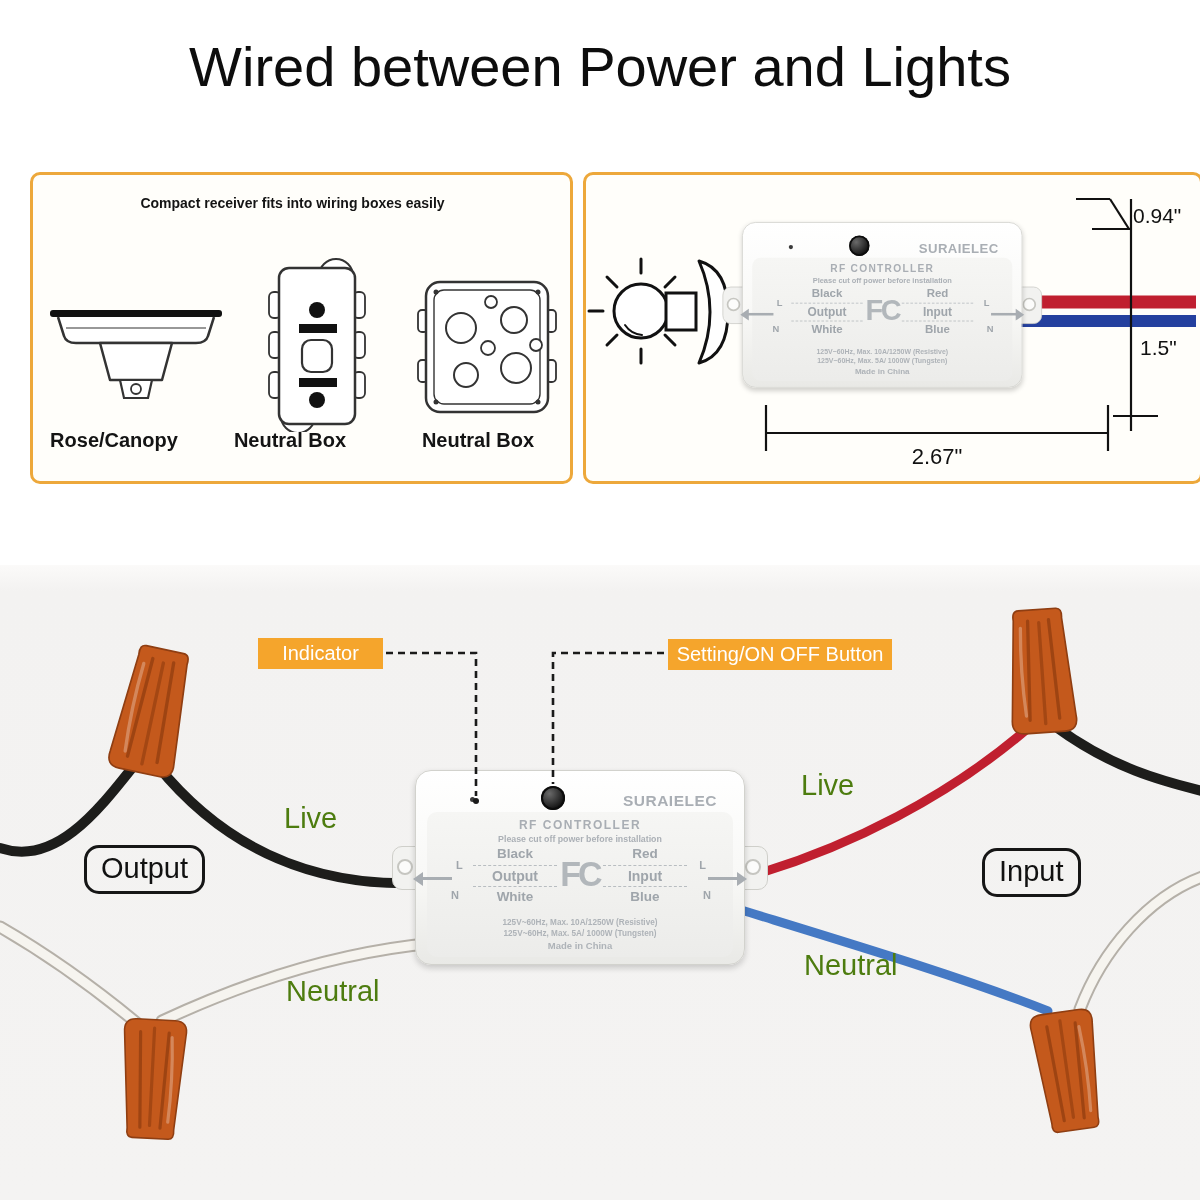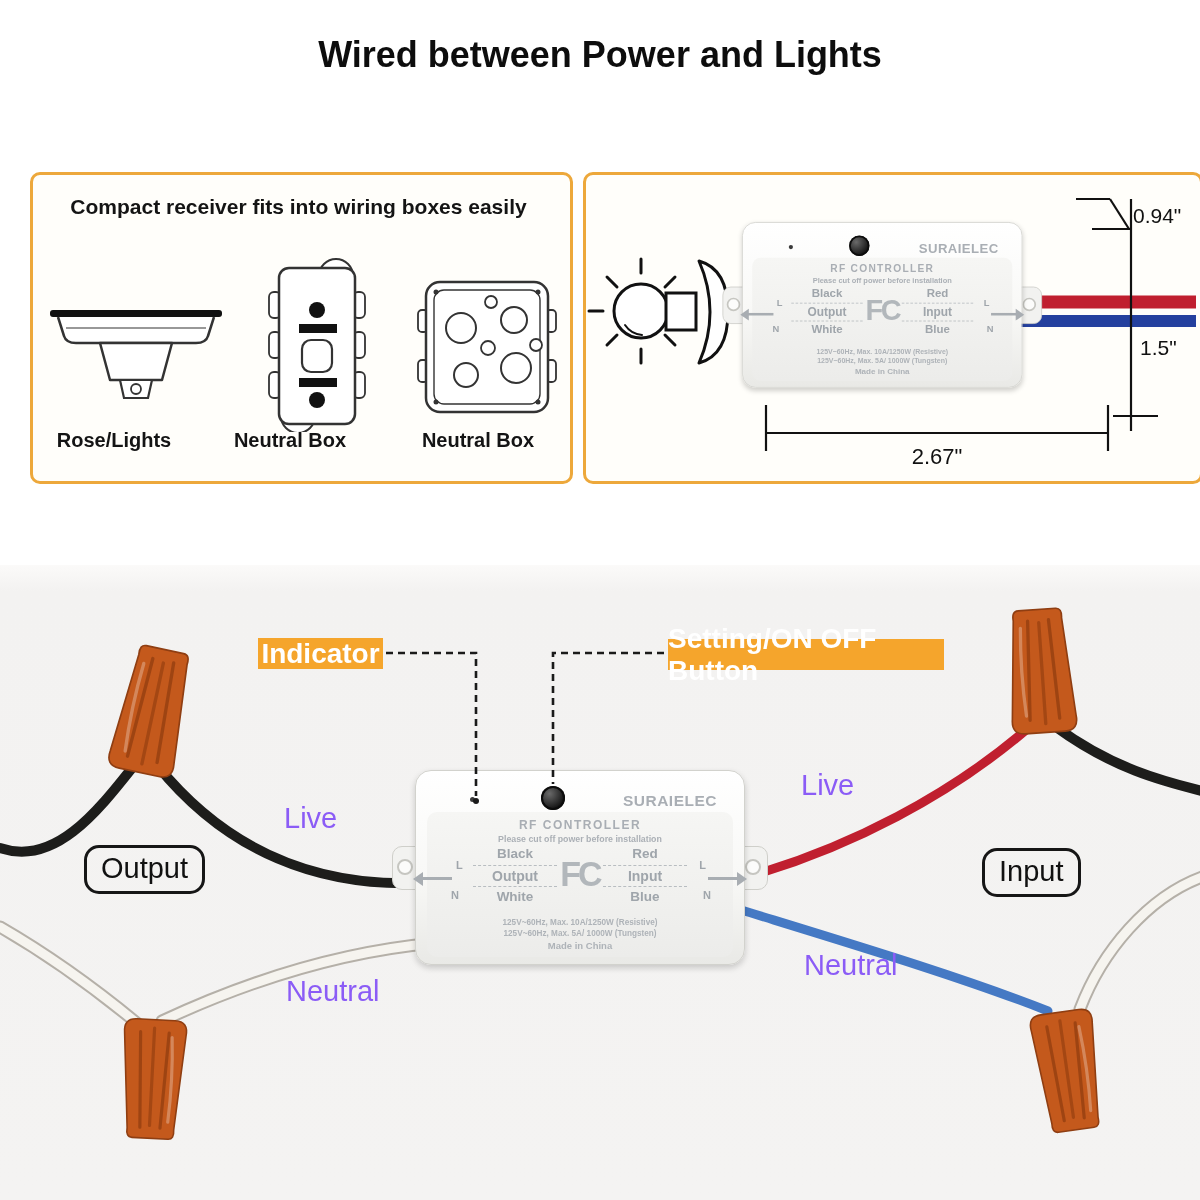--- a/index.html
+++ b/index.html
@@ -3,55 +3,55 @@
 <meta charset="utf-8">
 <style>
   html,body { margin:0; padding:0; background:#fff; }
   #page {
     position:relative; width:1200px; height:1200px; margin:0 auto;
     background:#ffffff; overflow:hidden;
     font-family:"Liberation Sans", sans-serif; color:#111;
   }
   
   .header { position:absolute; left:0; top:0; width:1200px; text-align:center; }
-  .title { margin:34px 0 0 0; font-size:36px; font-weight:700; letter-spacing:0px; color:#0d0d0d; }
+  .title { margin:34px 0 0 0; font-size:56px; font-weight:400; letter-spacing:0px; color:#0d0d0d; }
   .subtitle { margin:9px 0 0 0; font-size:26px; font-weight:400; color:#161616; }
 
   
   .panel { position:absolute; border:3px solid var(--panel-border,#EDA83B); border-radius:10px; background:#fffefa; }
   #panel-left  { left:30px;  top:172px; width:537px; height:306px; }
   #panel-right { left:583px; top:172px; width:614px; height:306px; }
-  .lp-heading { position:absolute; left:30px; top:195px; width:537px; text-align:center;
-                font-size:21px; font-weight:700; color:#141414; }
+  .lp-heading { position:absolute; left:24px; top:195px; width:537px; text-align:center;
+                font-size:14px; font-weight:700; color:#141414; }
   .lp-label { position:absolute; top:429px; text-align:center; font-size:20px; font-weight:700; color:#141414; }
   #lp-label-rose { left:38px; width:152px; }
   #lp-label-switch { left:222px; width:136px; }
   #lp-label-junction { left:398px; width:160px; }
   #lp-art { position:absolute; left:36px; top:240px; }
   #rp-art { position:absolute; left:584px; top:173px; }
   .dim-text { font:400 21px "Liberation Sans", sans-serif; fill:#111; }
   .dim-text-big { font:400 22px "Liberation Sans", sans-serif; fill:#111; }
 
   
   #bottom { position:absolute; left:0; top:565px; width:1200px; height:635px;
             background:linear-gradient(180deg,#fbfaf9 0px,#f3f2f1 26px,#f4f3f2 100%); }
   #wires-svg, #overlay-svg { position:absolute; left:0; top:565px; }
   #wires-svg { z-index:1; }
   #overlay-svg { z-index:5; pointer-events:none; }
 
   .badge { position:absolute; z-index:6; height:31px; display:flex; align-items:center; justify-content:center;
-           background:var(--accent,#F5A52C); color:#fff; font-size:28px; font-weight:700; }
+           background:var(--accent,#F5A52C); color:#fff; font-size:20px; font-weight:400; }
   #badge-indicator { left:258px; top:638px; width:125px; }
-  #badge-setting   { left:668px; top:639px; width:276px; }
+  #badge-setting   { left:668px; top:639px; width:224px; }
 
   .box-label { position:absolute; z-index:6; border:3px solid #161616; border-radius:15px;
                padding:4px 14px 6px 14px; font-size:29px; color:#111; }
   #label-output { left:84px;  top:845px; }
   #label-input  { left:982px; top:848px; }
-  .wire-text { position:absolute; z-index:6; font-size:29px; color:#8b5cf6; }
+  .wire-text { position:absolute; z-index:6; font-size:29px; color:#4d7c0f; }
   #live-out    { left:284px; top:802px; }
   #neutral-out { left:286px; top:975px; }
   #live-in     { left:801px; top:769px; }
   #neutral-in  { left:804px; top:949px; }
 
   
   .device { position:absolute; width:330px; height:195px; z-index:3; }
   #device-bottom { left:415px; top:770px; }
   #device-top { left:742px; top:222px; transform:scale(0.85); transform-origin:0 0; z-index:2; }
   .d-ear { position:absolute; width:26px; height:42px; top:76px; background:#f2f2f0; border:1.5px solid #cfcfca; }
@@ -151,21 +151,21 @@
       <circle cx="480" cy="128" r="15" stroke-width="2"></circle>
       <circle cx="452" cy="108" r="7" stroke-width="1.8"></circle>
       <circle cx="500" cy="105" r="6" stroke-width="1.8"></circle>
       <circle cx="455" cy="62" r="6" stroke-width="1.8"></circle>
       <circle cx="400" cy="52" r="2.5" fill="#333" stroke="none"></circle>
       <circle cx="502" cy="52" r="2.5" fill="#333" stroke="none"></circle>
       <circle cx="400" cy="162" r="2.5" fill="#333" stroke="none"></circle>
       <circle cx="502" cy="162" r="2.5" fill="#333" stroke="none"></circle>
     </g>
   </svg>
-  <div class="lp-label" id="lp-label-rose">Rose/Lights</div>
+  <div class="lp-label" id="lp-label-rose">Rose/Canopy</div>
   <div class="lp-label" id="lp-label-switch">Neutral Box</div>
   <div class="lp-label" id="lp-label-junction">Neutral Box</div>
 
   <div class="panel" id="panel-right"></div>
   <svg id="rp-art" width="612" height="304" viewBox="0 0 612 304">
 
     <g stroke="#111" stroke-linecap="round" fill="none">
       <line x1="57" y1="100" x2="57" y2="86" stroke-width="3"></line>
       <line x1="81" y1="114" x2="91" y2="104" stroke-width="3"></line>
       <line x1="33" y1="114" x2="23" y2="104" stroke-width="3"></line>

